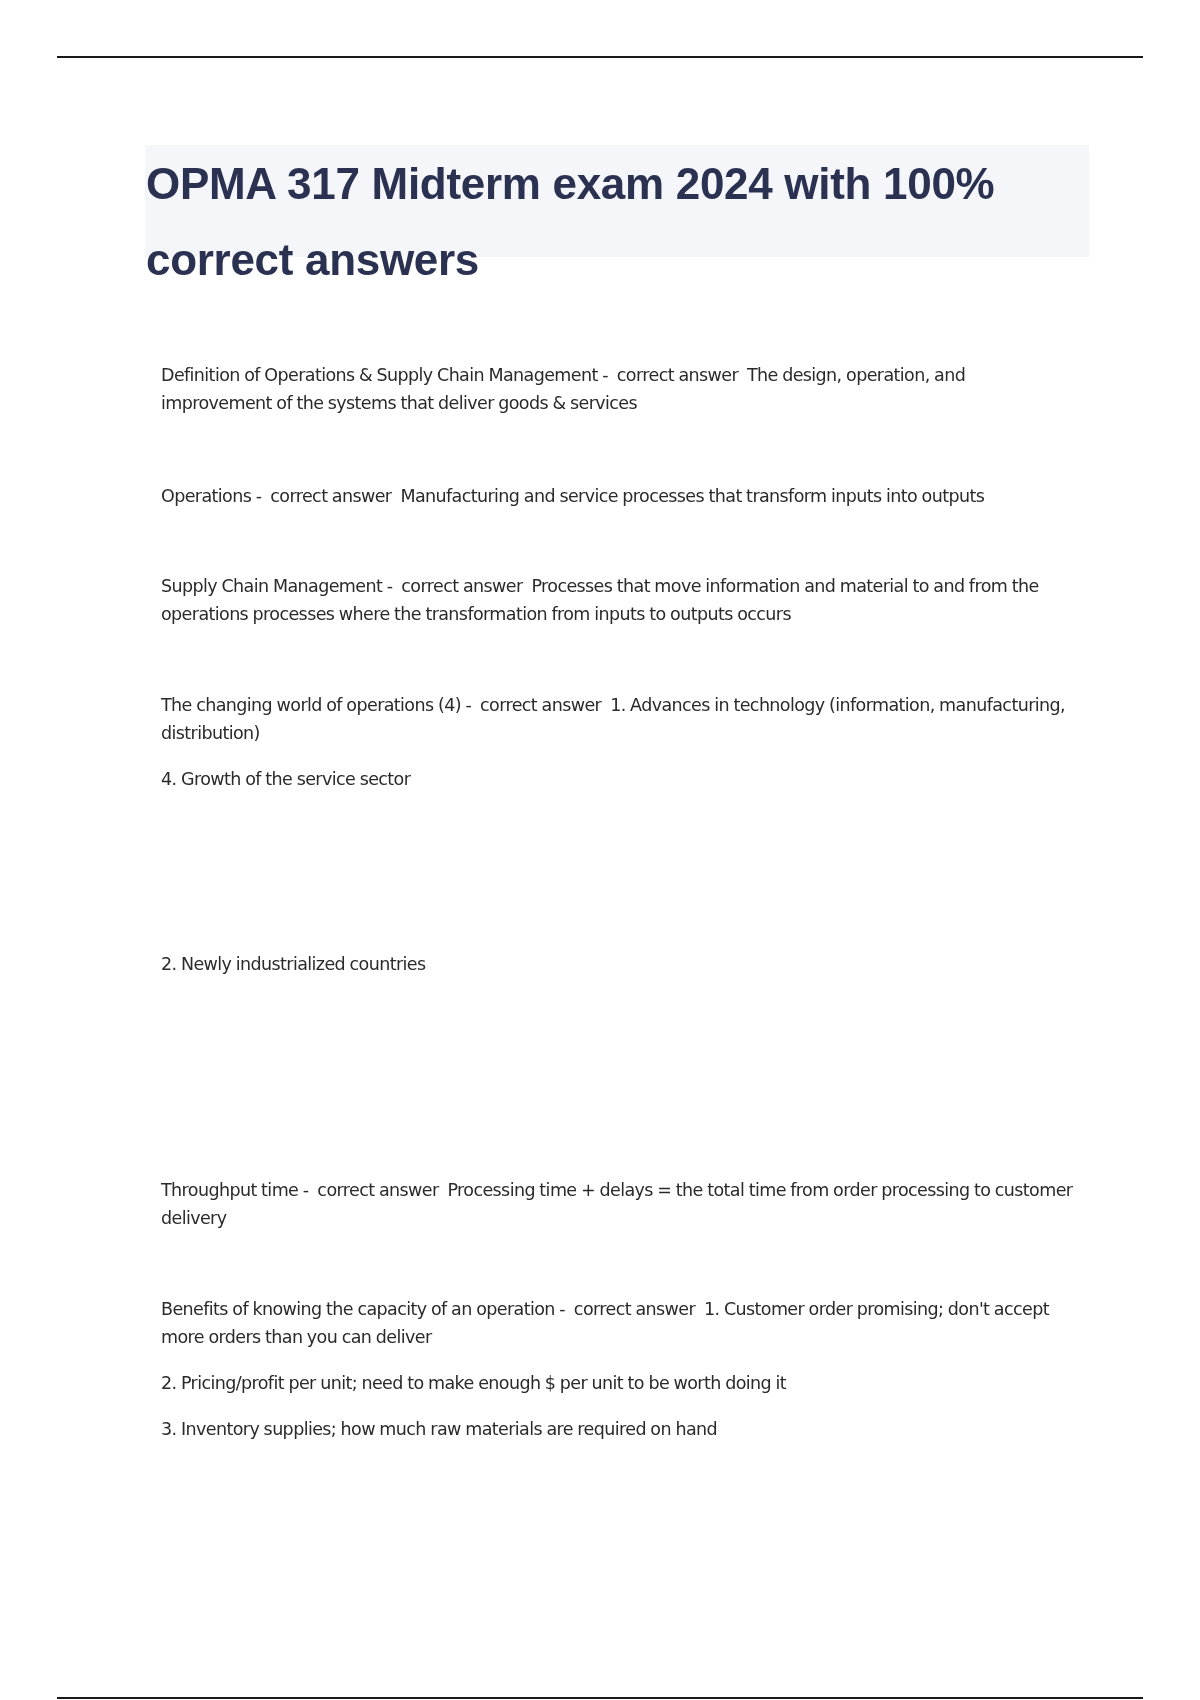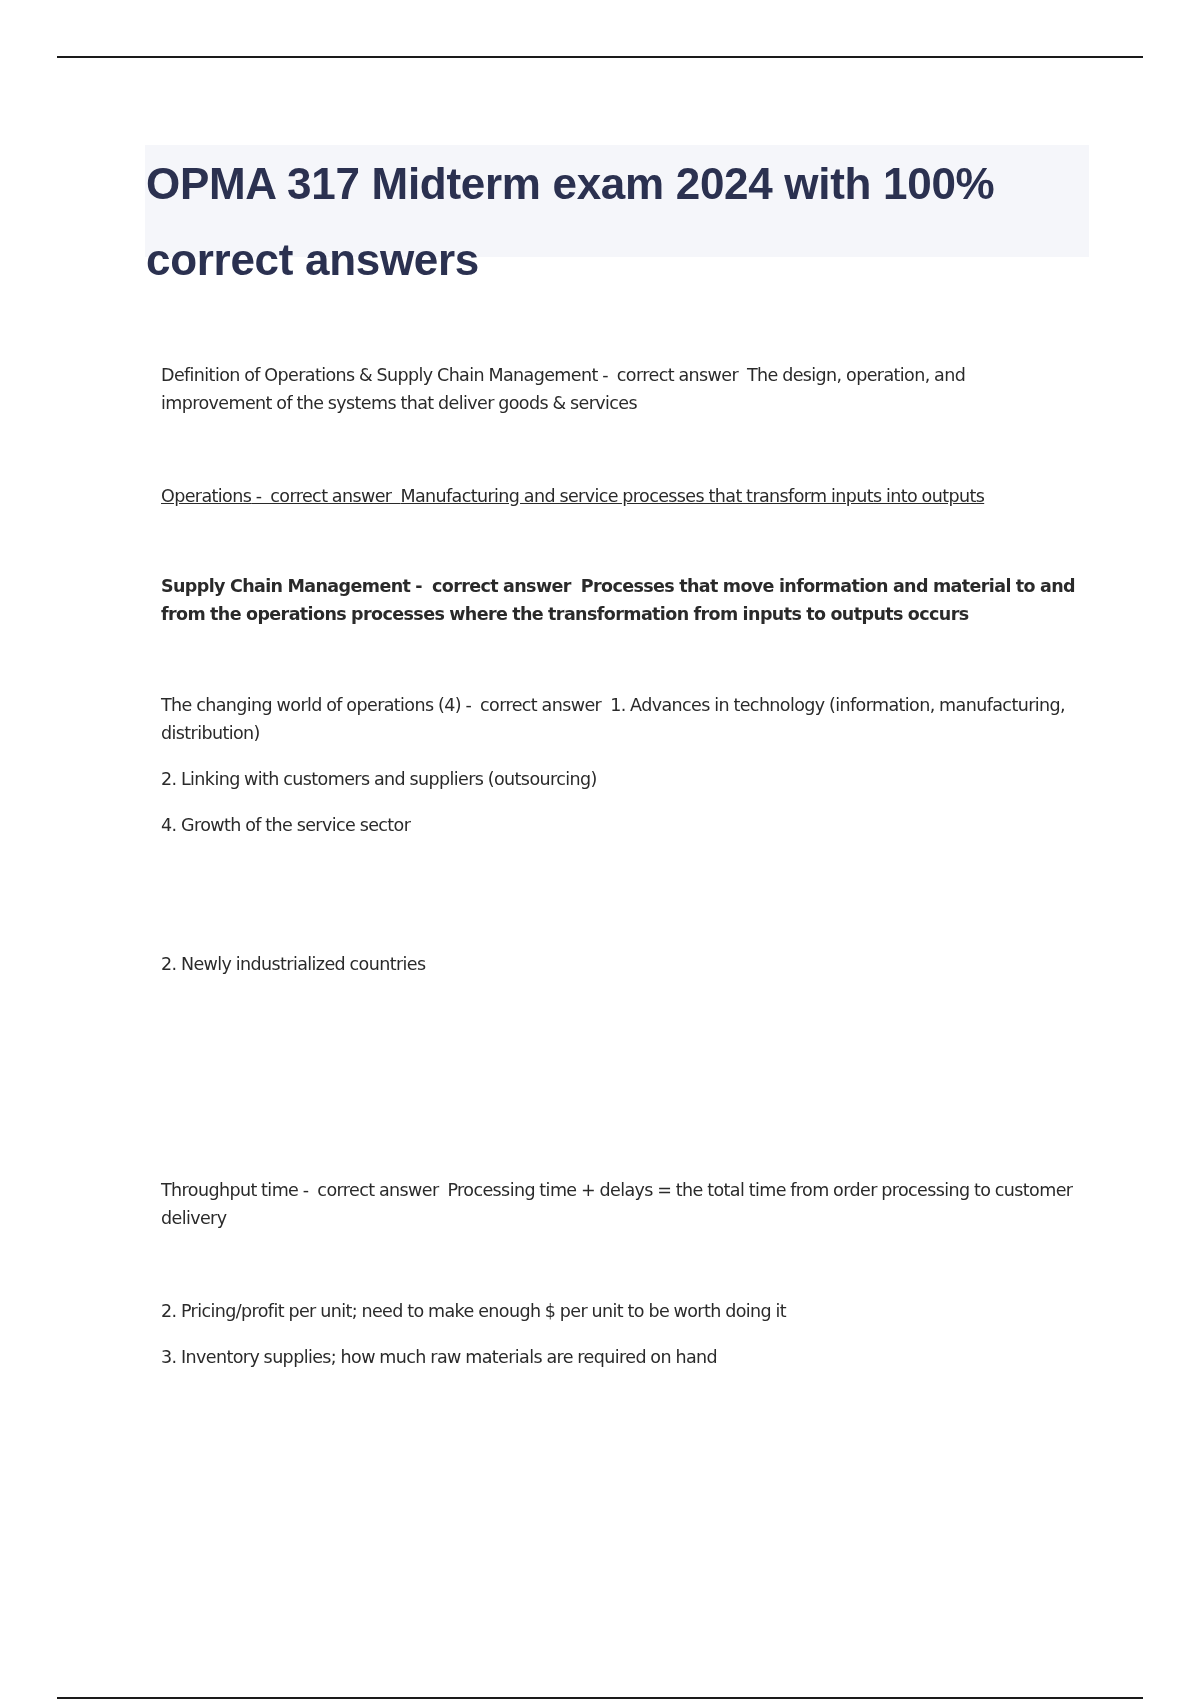--- a/index.html
+++ b/index.html
@@ -63,22 +63,22 @@
     .qa p {
       margin: 16px;
       line-height: 28px;
     }
     .qa .item {
       margin-top: 18px;
     }
     .q-sep { white-space: pre; }
 
     #qa-0 { position: absolute; top: 0; }
-    #qa-1 { position: absolute; top: 121px; text-decoration: underline; }
-    #qa-2 { position: absolute; top: 211px; font-weight: bold; }
+    #qa-1 { position: absolute; top: 121px; }
+    #qa-2 { position: absolute; top: 211px; }
     #qa-3 { position: absolute; top: 330px; }
     #qa-4 { position: absolute; top: 587px; }
     #qa-5 { position: absolute; top: 815px; }
     #qa-6 { position: absolute; top: 934px; }
   </style>
 </head>
 <body>
 
 <div class="rule top"></div>
 
@@ -94,32 +94,32 @@
   <div class="qa" id="qa-1">
     <p><span>Operations</span><span class="q-sep"> -  correct answer  </span><span>Manufacturing and service processes that transform inputs into outputs</span></p>
   </div>
 
   <div class="qa" id="qa-2">
     <p><span>Supply Chain Management</span><span class="q-sep"> -  correct answer  </span><span>Processes that move information and material to and from the operations processes where the transformation from inputs to outputs occurs</span></p>
   </div>
 
   <div class="qa" id="qa-3">
     <p><span>The changing world of operations (4)</span><span class="q-sep"> -  correct answer  </span><span>1. Advances in technology (information, manufacturing, distribution)</span></p>
-    <p class="item">2. Linking with customers and suppliers (outsourcing)</p>
     <p class="item">4. Growth of the service sector</p>
   </div>
 
   <div class="qa" id="qa-4">
     <p class="item">2. Newly industrialized countries</p>
   </div>
 
   <div class="qa" id="qa-5">
     <p><span>Throughput time</span><span class="q-sep"> -  correct answer  </span><span>Processing time + delays = the total time from order processing to customer delivery</span></p>
   </div>
 
   <div class="qa" id="qa-6">
+    <p><span>Benefits of knowing the capacity of an operation</span><span class="q-sep"> -  correct answer  </span><span>1. Customer order promising; don't accept more orders than you can deliver</span></p>
     <p class="item">2. Pricing/profit per unit; need to make enough $ per unit to be worth doing it</p>
     <p class="item">3. Inventory supplies; how much raw materials are required on hand</p>
   </div>
 
 </div>
 
 <div class="rule bottom"></div>
 
 </body></html>

